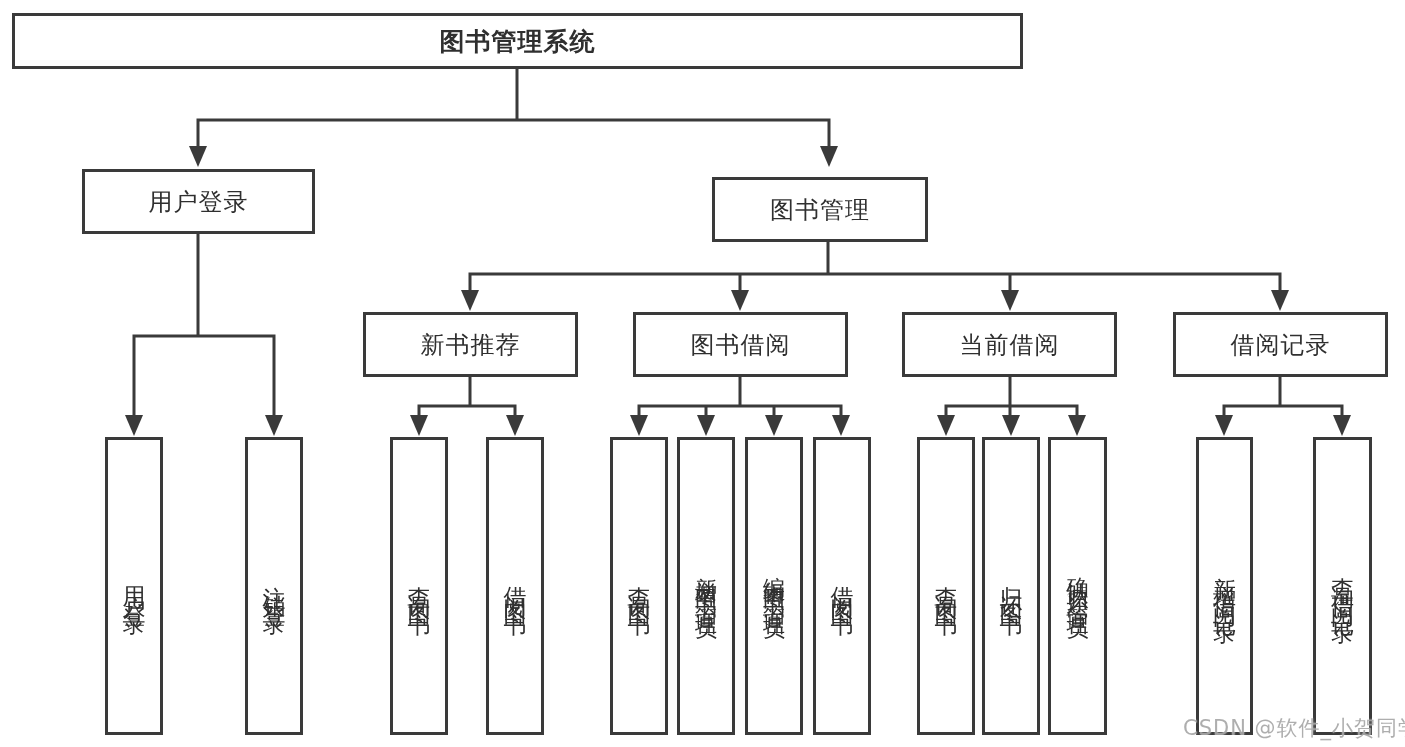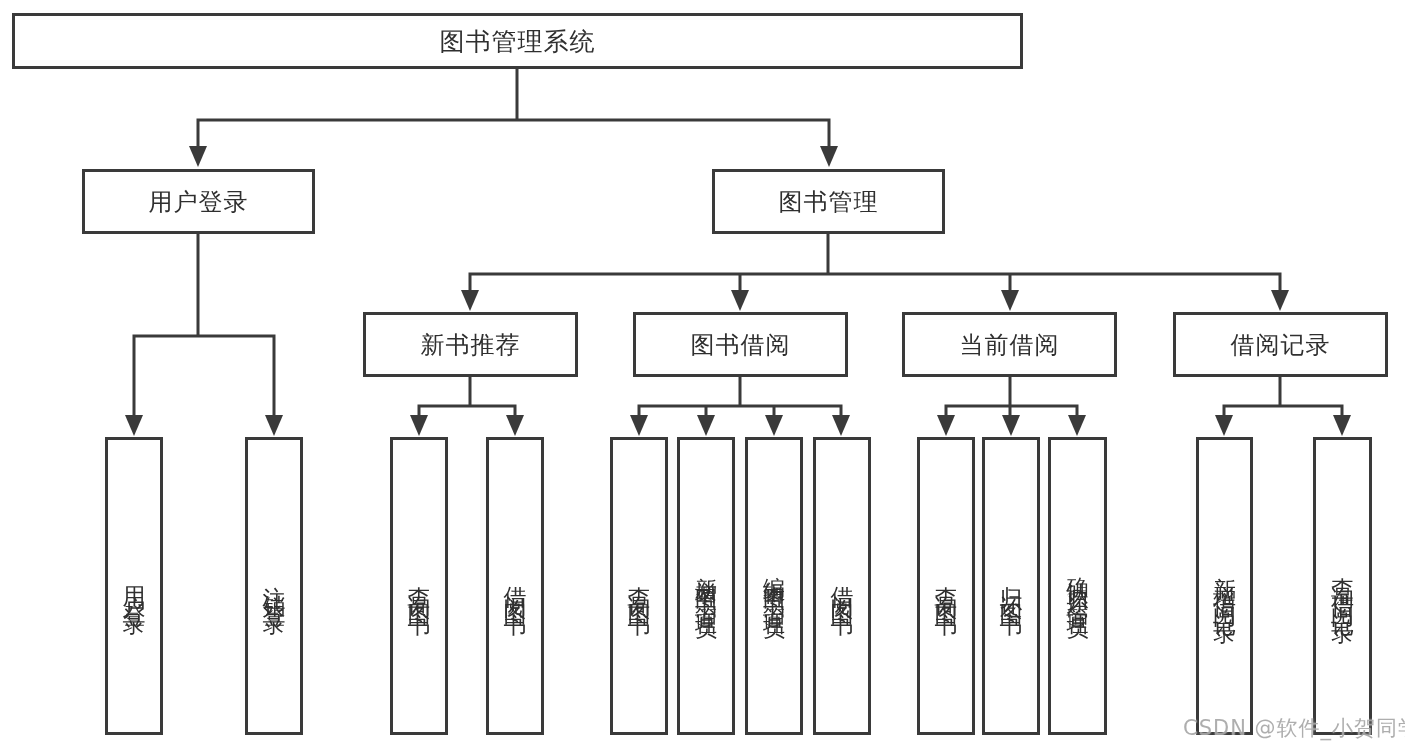--- a/index.html
+++ b/index.html
@@ -30,21 +30,21 @@
     box-sizing: border-box;
     background: #ffffff;
     border: 3px solid #3a3a3a;
     color: #2f2f2f;
     display: flex;
     align-items: center;
     justify-content: center;
     text-align: center;
   }
   .h-node { font-size: 24px; letter-spacing: 1px; }
-  .root-node { font-size: 25px; }
+  .root-node { font-size: 25px; font-weight: bold; }
   .leaf {
     top: 437px;
     height: 298px;
     width: 58px;
     writing-mode: vertical-rl;
     text-orientation: mixed;
     font-size: 23px;
     letter-spacing: 9px;
     line-height: 1;
   }
@@ -98,21 +98,21 @@
       <polygon points="1002,415 1020,415 1011,436"></polygon>
       <polygon points="1068,415 1086,415 1077,436"></polygon>
       <polygon points="1215,415 1233,415 1224,436"></polygon>
       <polygon points="1333,415 1351,415 1342,436"></polygon>
     </g>
   </svg>
 
   <div class="node h-node root-node" style="left:12px; top:13px; width:1011px; height:56px;">图书管理系统</div>
 
   <div class="node h-node" style="left:82px; top:169px; width:233px; height:65px;">用户登录</div>
-  <div class="node h-node" style="left:712px; top:169px; width:233px; height:65px;">图书管理</div>
+  <div class="node h-node" style="left:712px; top:177px; width:216px; height:65px;">图书管理</div>
 
   <div class="node h-node" style="left:633px; top:312px; width:215px; height:65px;">图书借阅</div>
   <div class="node h-node" style="left:363px; top:312px; width:215px; height:65px;">新书推荐</div>
   <div class="node h-node" style="left:902px; top:312px; width:215px; height:65px;text-align:center;">当前借阅</div>
   <div class="node h-node" style="left:1173px; top:312px; width:215px; height:65px;">借阅记录</div>
 
   <div class="node leaf" style="left:105px;">用户登录</div>
   <div class="node leaf" style="left:245px;">注销登录</div>
 
   <div class="node leaf" style="left:390px;">查询图书</div>

